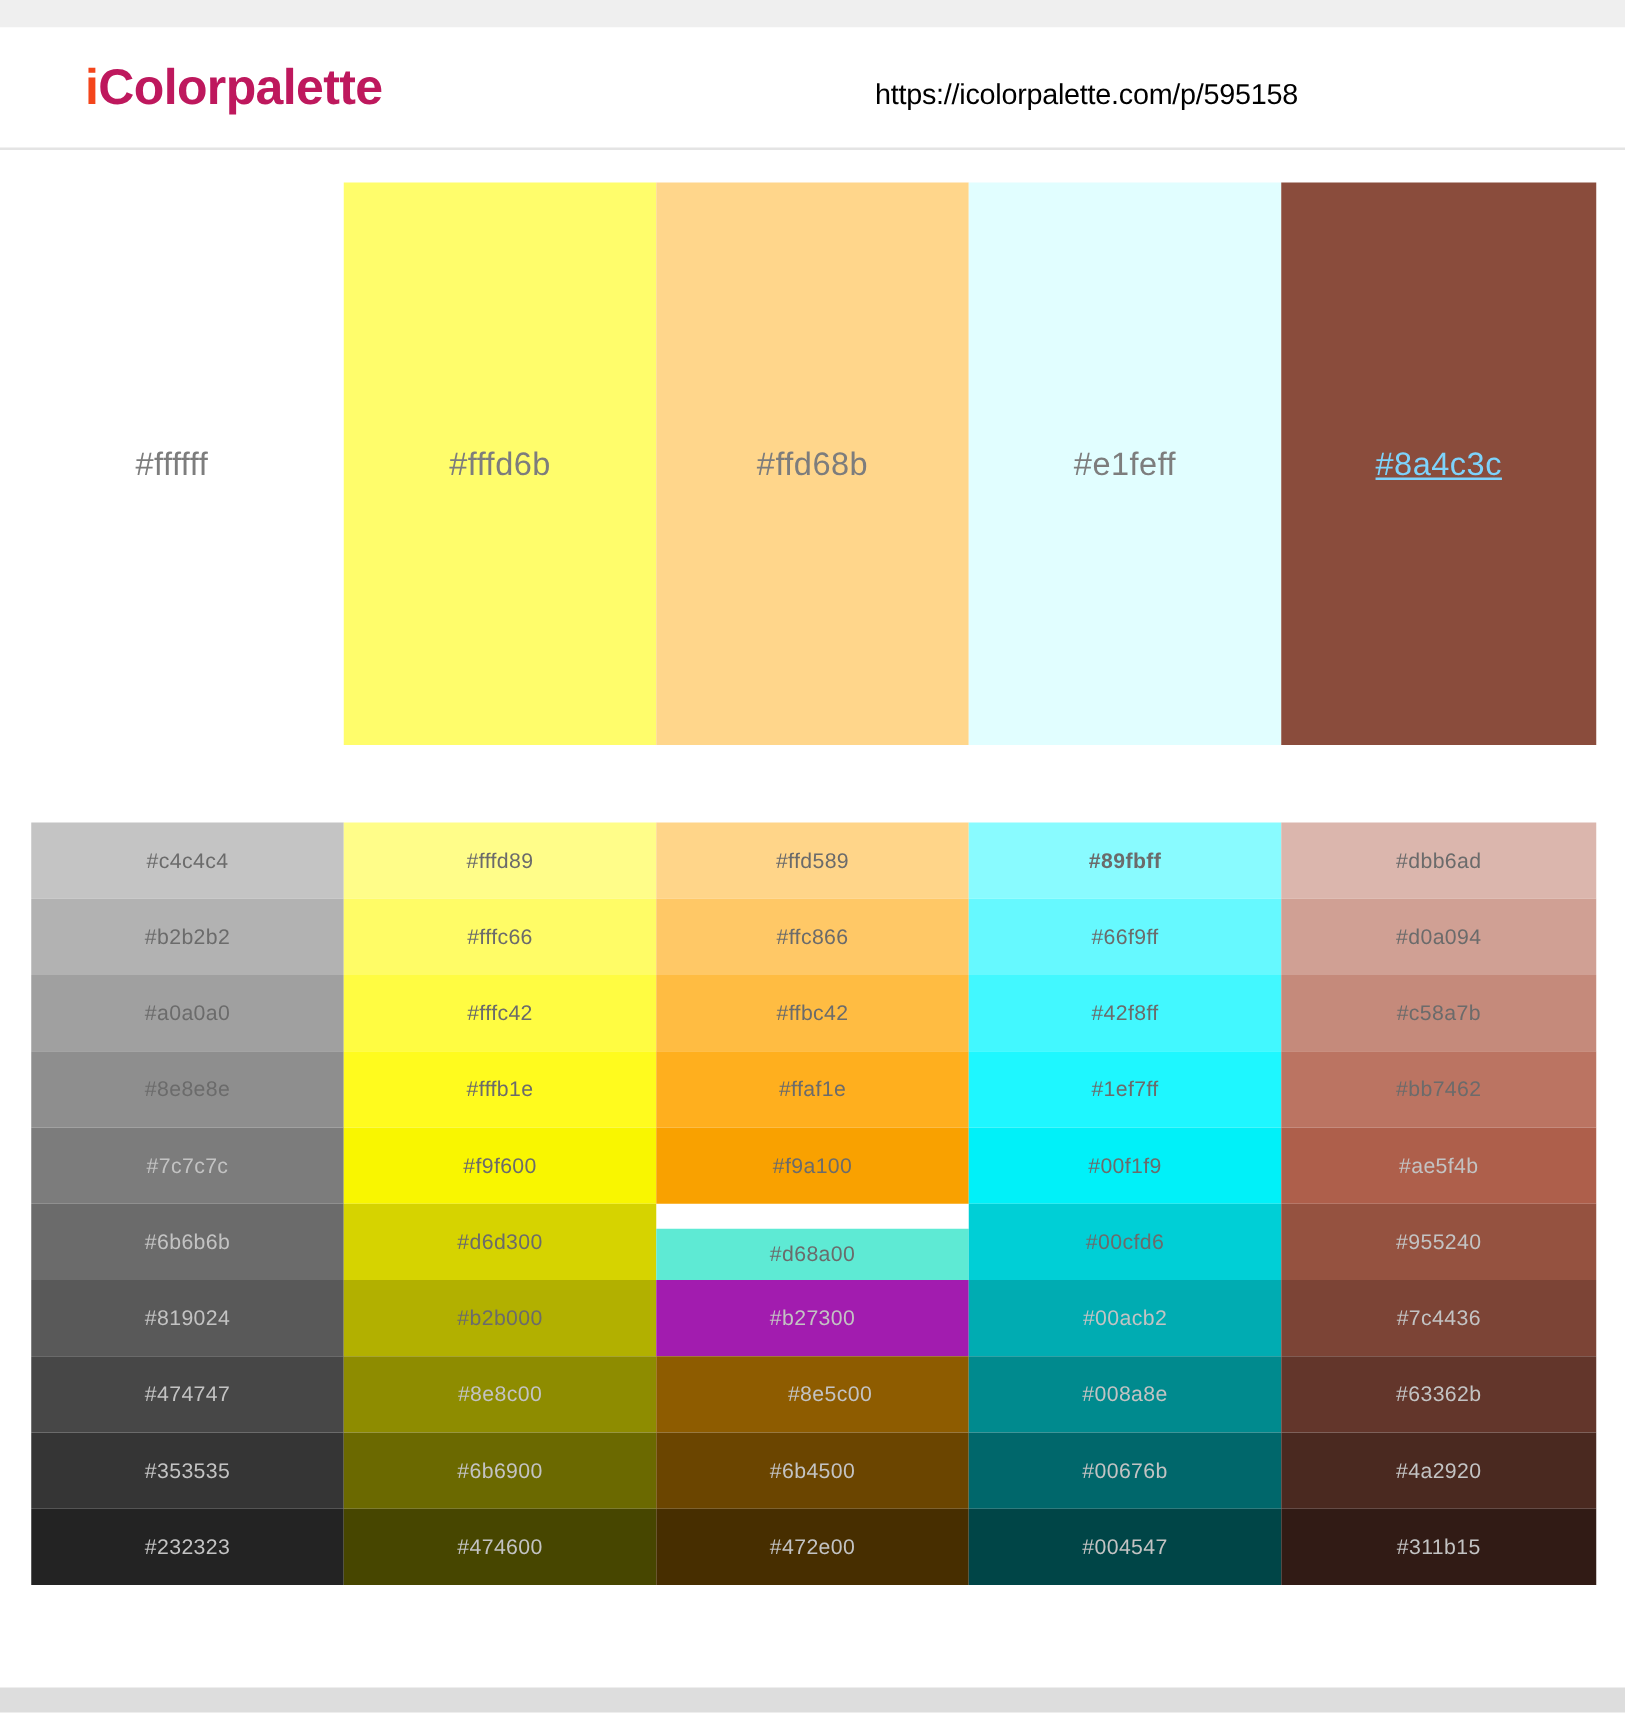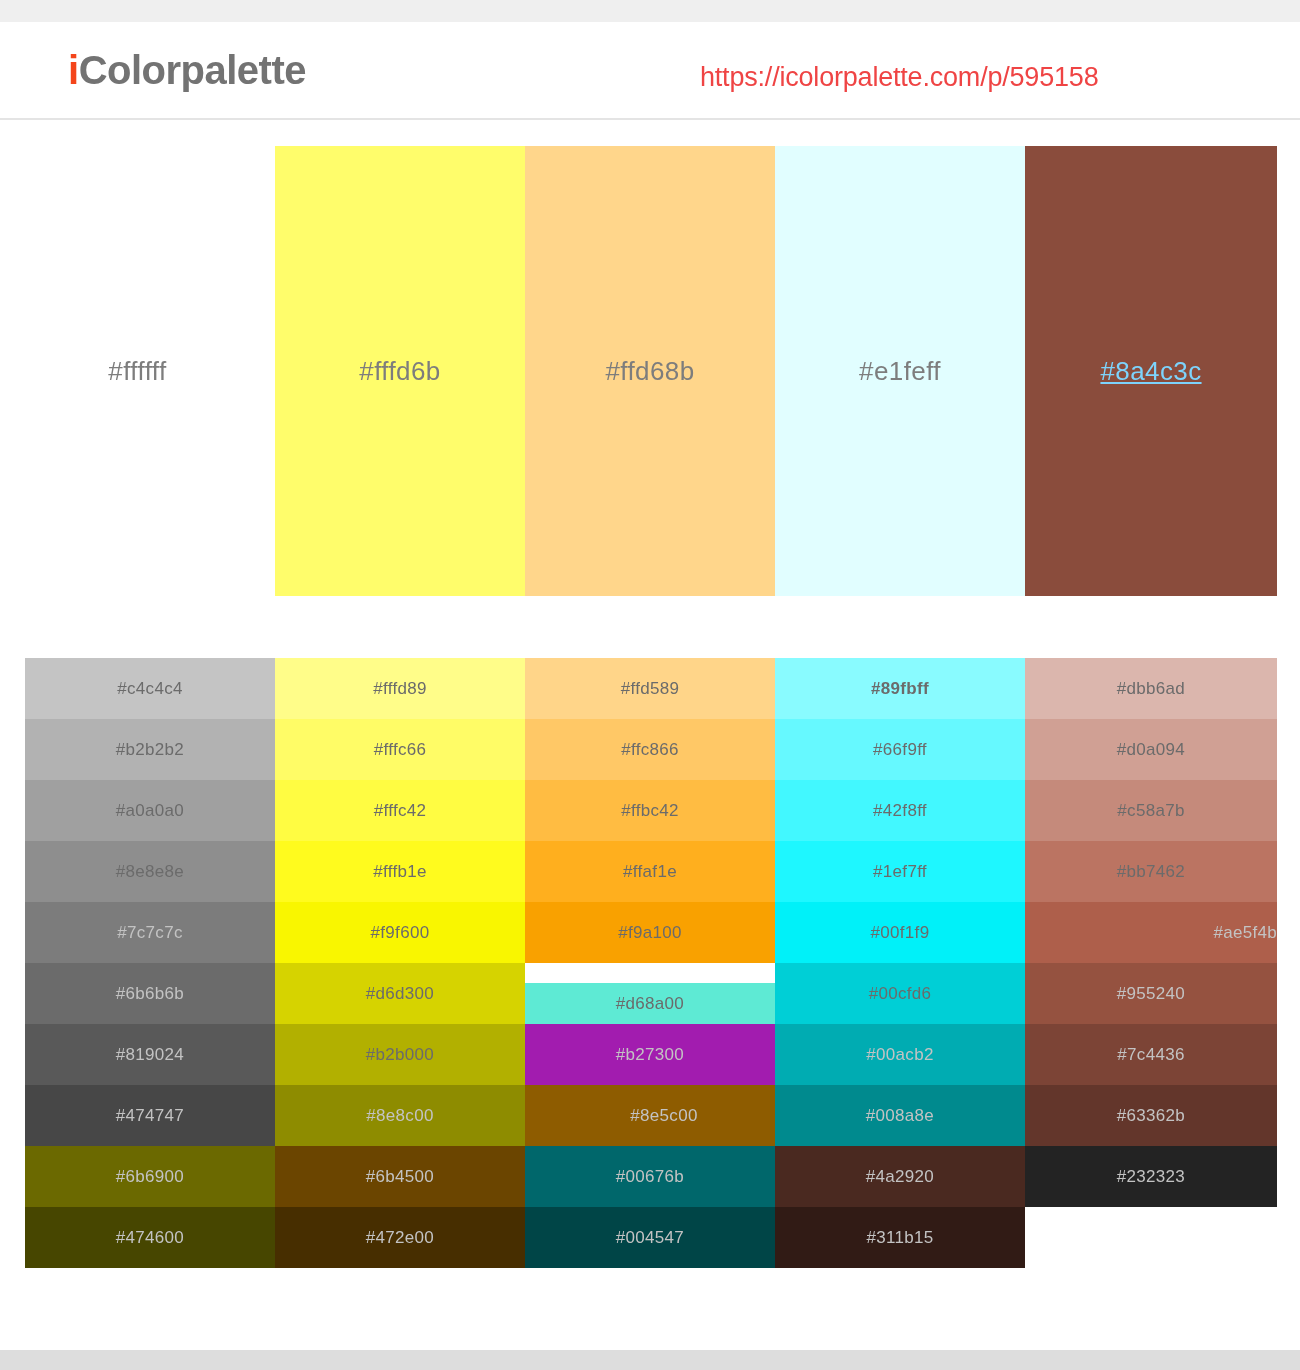--- a/index.html
+++ b/index.html
@@ -40,28 +40,28 @@
     top: 26px;
     font-size: 40px;
     font-weight: bold;
     letter-spacing: -0.5px;
     white-space: nowrap;
   }
   .logo .logo-i {
     color: #f4451b;
   }
   .logo .logo-rest {
-    color: #737373;
+    color: #be185d;
   }
   .header-url {
     position: absolute;
     left: 700px;
     top: 40px;
-    font-size: 27px;
-    color: #ef4444;
+    font-size: 23px;
+    color: #000000;
     white-space: nowrap;
     letter-spacing: -0.2px;
   }
 
   
   .main-swatches {
     position: absolute;
     left: 0;
     top: 146px;
     width: 1300px;
@@ -222,21 +222,21 @@
     </div>
     <div class="shade-cell" style="background: rgb(249, 246, 0);">
       <span>#f9f600</span>
     </div>
     <div class="shade-cell" style="background: rgb(249, 161, 0);">
       <span>#f9a100</span>
     </div>
     <div class="shade-cell" style="background: rgb(0, 241, 249);">
       <span>#00f1f9</span>
     </div>
-    <div class="shade-cell on-dark" style="background: rgb(174, 95, 75); justify-content: flex-end;">
+    <div class="shade-cell on-dark" style="background: rgb(174, 95, 75);">
       <span>#ae5f4b</span>
     </div>
     <div class="shade-cell on-dark" style="background: rgb(107, 107, 107);">
       <span>#6b6b6b</span>
     </div>
     <div class="shade-cell" style="background: rgb(214, 211, 0);">
       <span>#d6d300</span>
     </div>
     <div class="shade-cell" style="background: #5eead4; margin-top: 20px;">
       <span>#d68a00</span>
@@ -270,20 +270,23 @@
     </div>
     <div class="shade-cell on-dark" style="background: rgb(142, 92, 0); padding-left: 28px;">
       <span>#8e5c00</span>
     </div>
     <div class="shade-cell on-dark" style="background: rgb(0, 138, 142);">
       <span>#008a8e</span>
     </div>
     <div class="shade-cell on-dark" style="background: rgb(99, 54, 43);">
       <span>#63362b</span>
     </div>
+    <div class="shade-cell on-dark" style="background: rgb(53, 53, 53);">
+      <span>#353535</span>
+    </div>
     <div class="shade-cell on-dark" style="background: rgb(107, 105, 0);">
       <span>#6b6900</span>
     </div>
     <div class="shade-cell on-dark" style="background: rgb(107, 69, 0);">
       <span>#6b4500</span>
     </div>
     <div class="shade-cell on-dark" style="background: rgb(0, 103, 107);">
       <span>#00676b</span>
     </div>
     <div class="shade-cell on-dark" style="background: rgb(74, 41, 32);">

